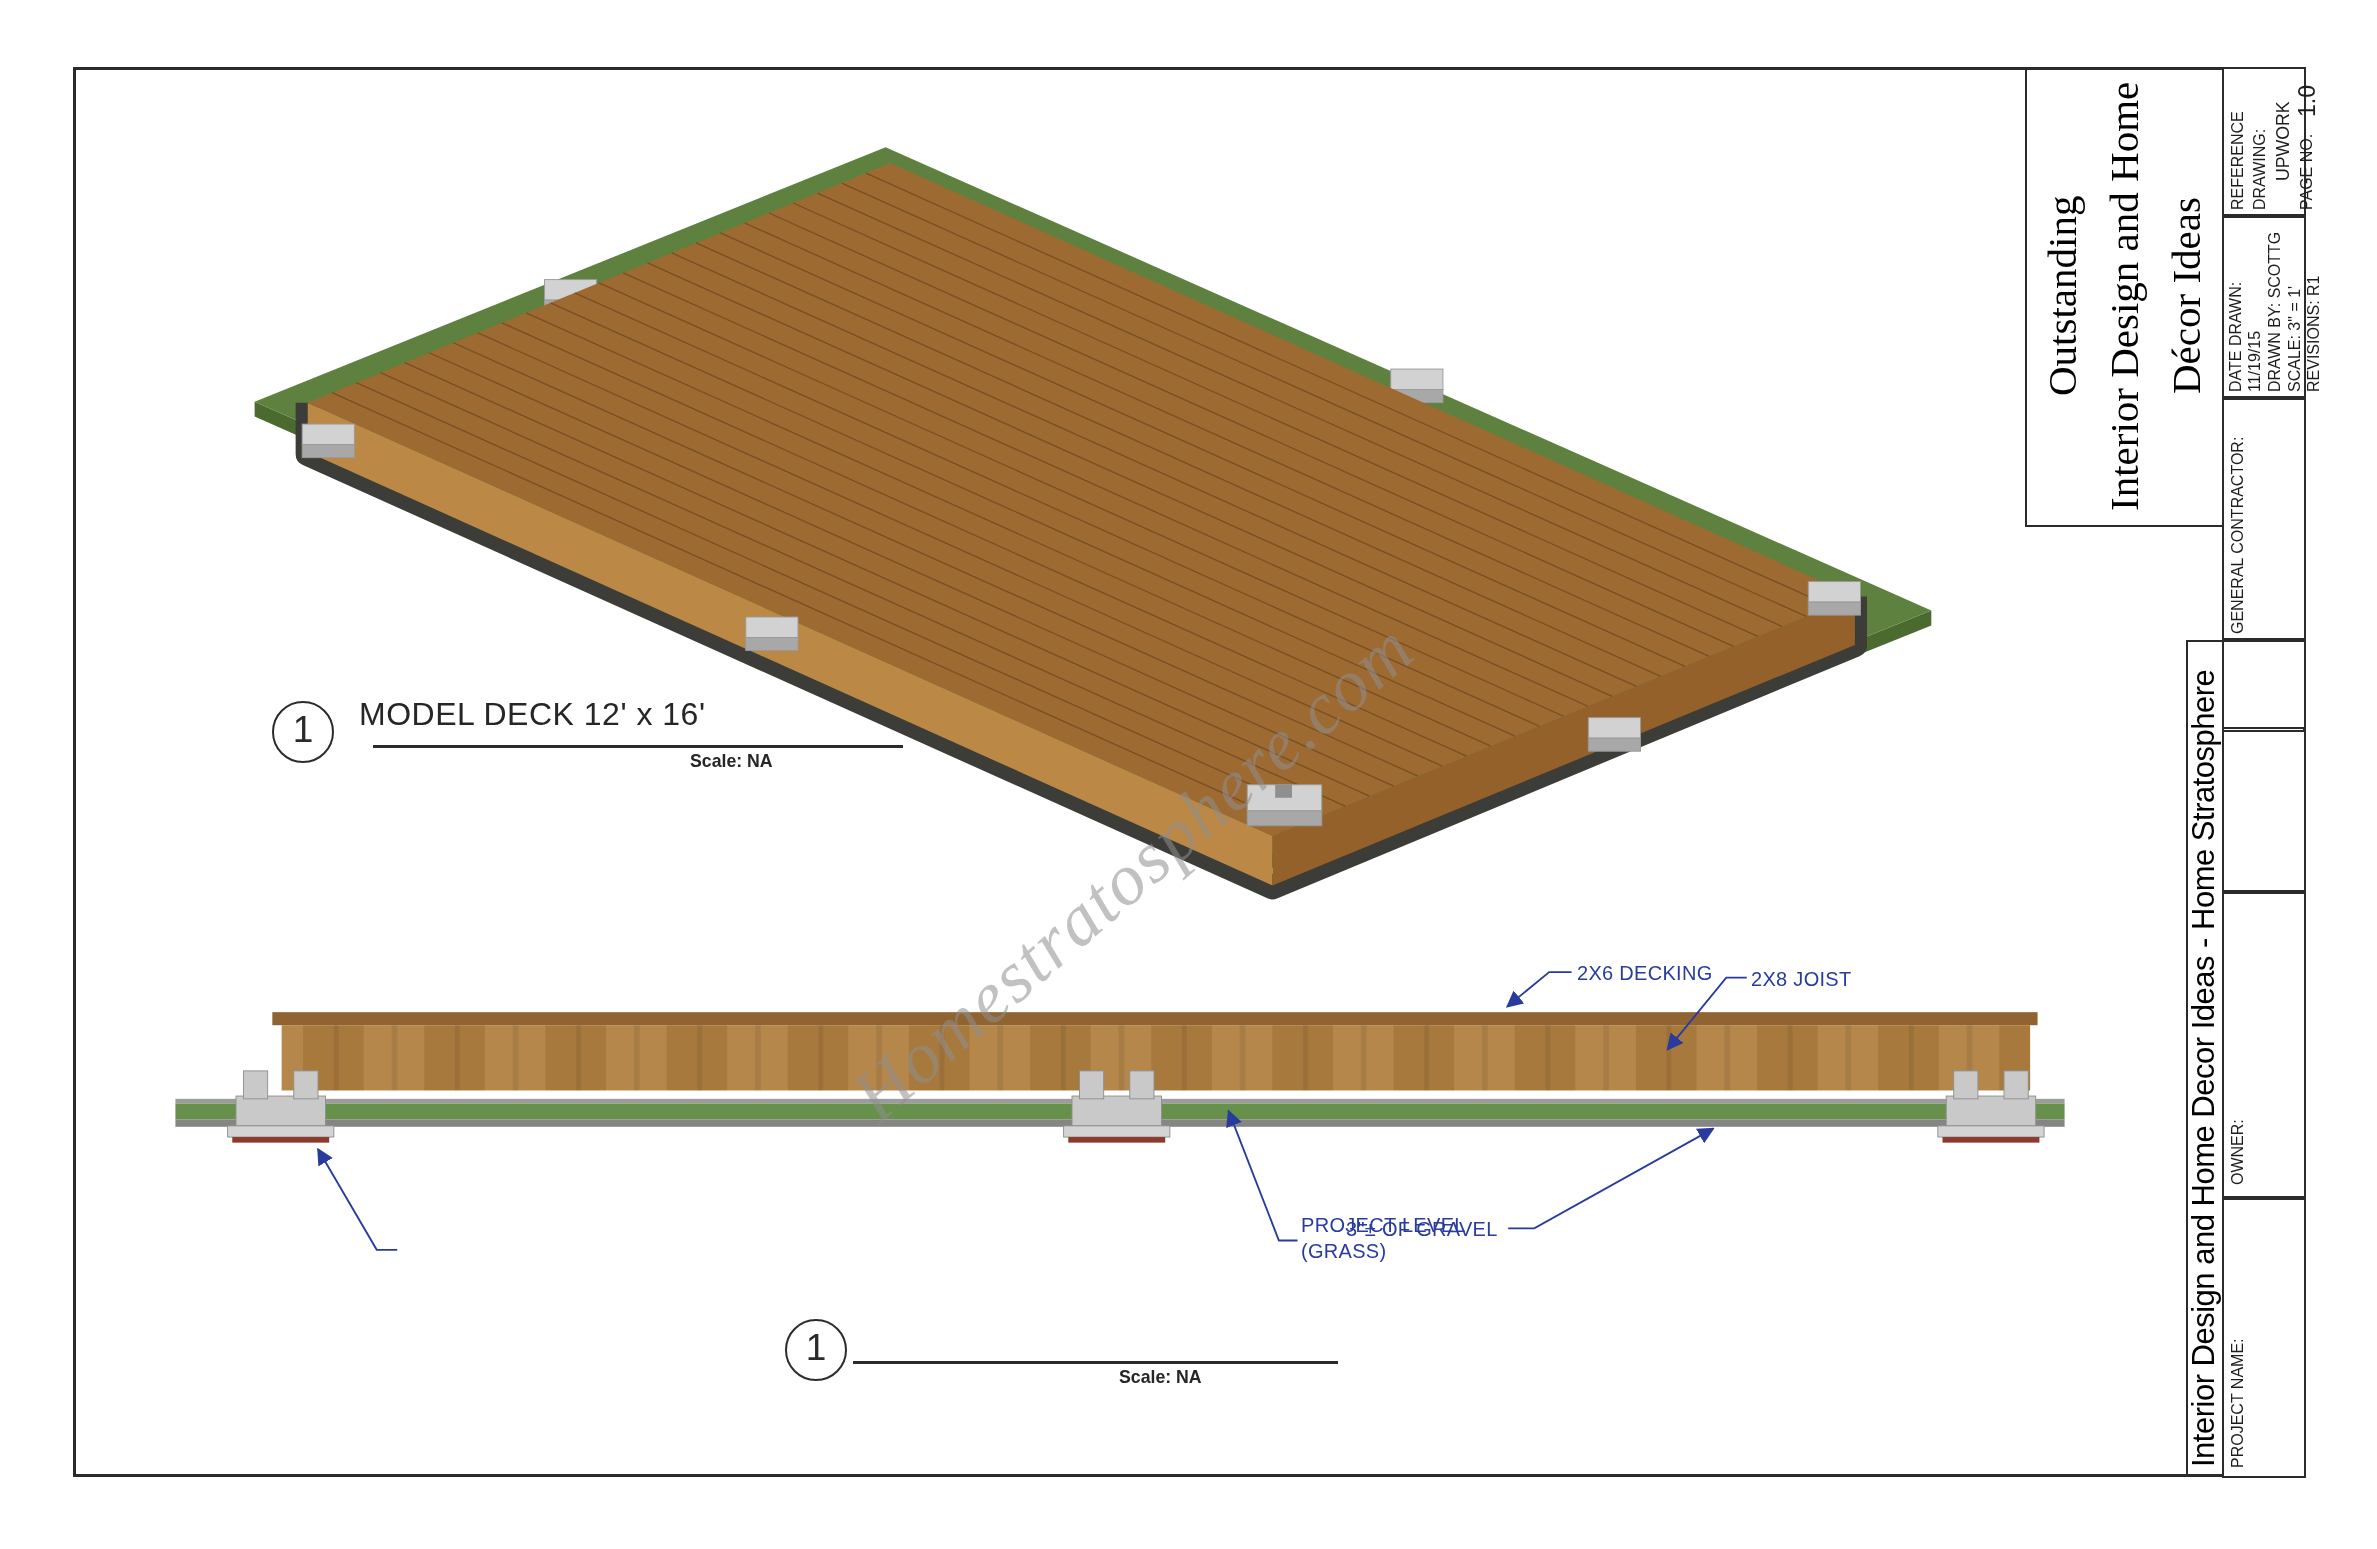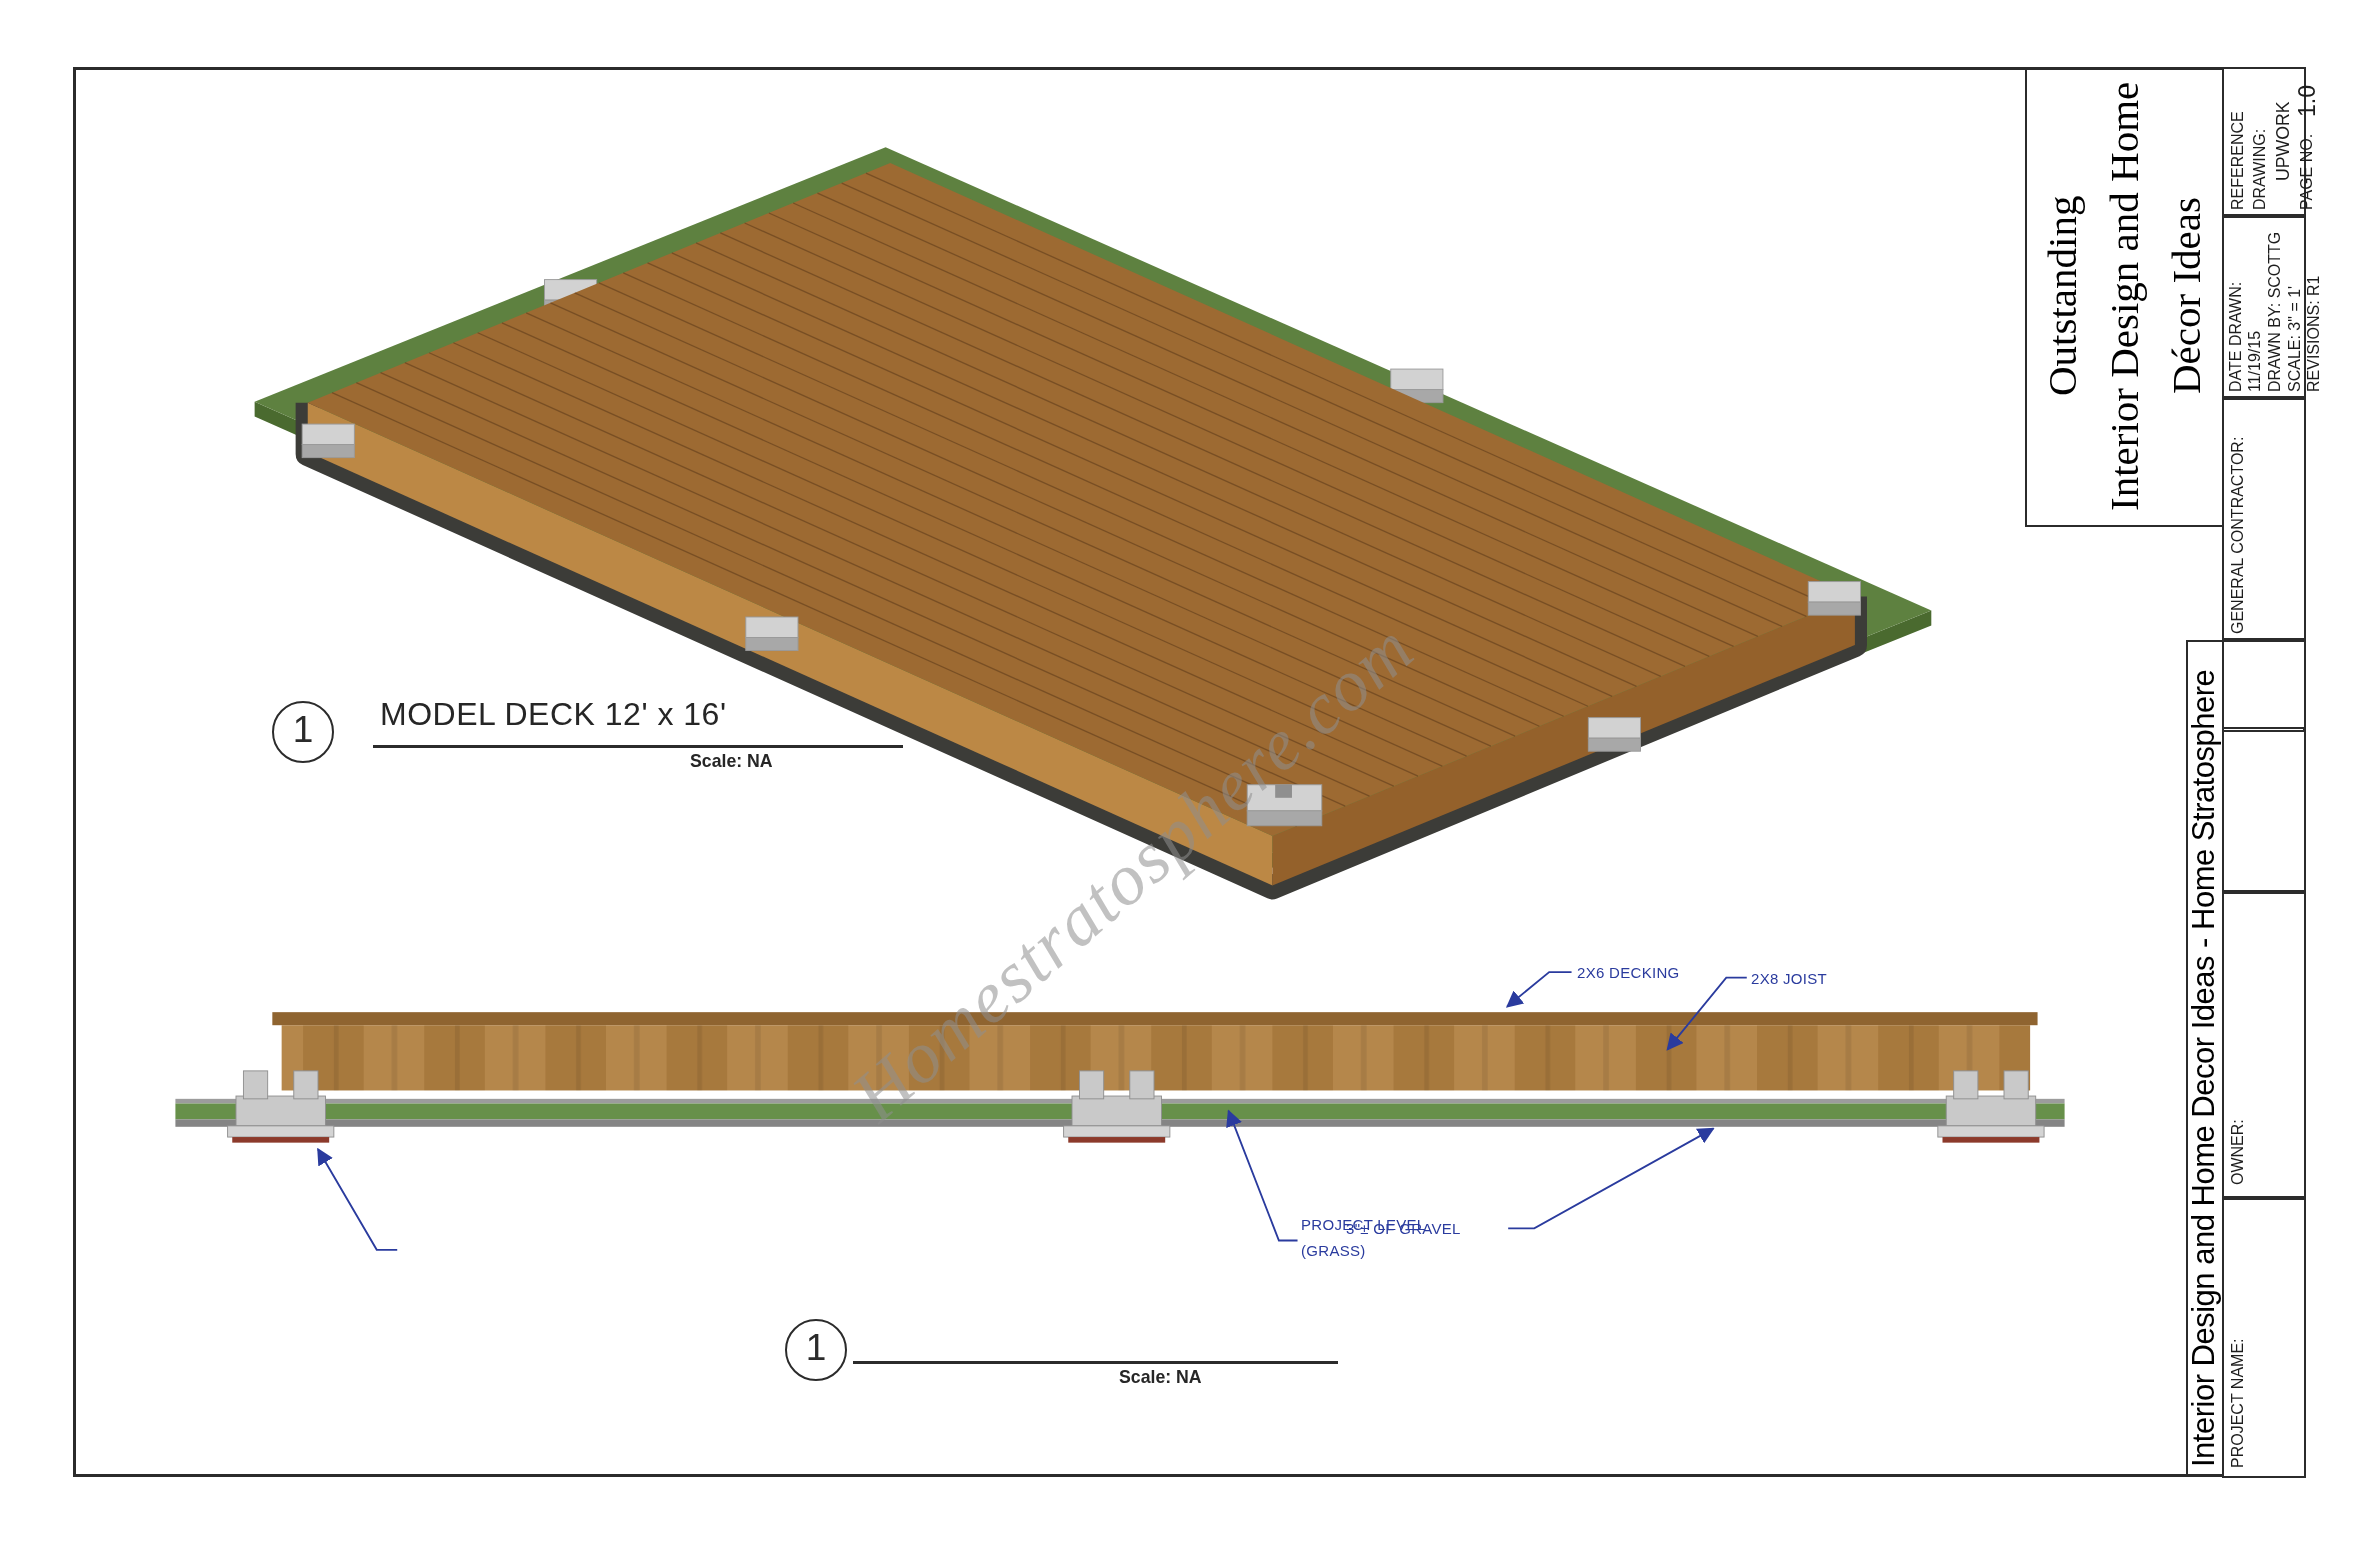--- a/index.html
+++ b/index.html
@@ -32,21 +32,21 @@
   .cellF .vt{padding-inline-start:11.2px;}
   .cellG .vt{padding-inline-start:7.5px;}
   #strip{left:2186px;top:640px;width:38px;height:837px;border:2.8px solid #2b2b2b;box-sizing:border-box;}
   #strip .vt{font-size:31px;line-height:32px;letter-spacing:-0.5px;padding-inline-start:7.5px;white-space:nowrap;}
   
   .detail-circle{width:62px;height:62px;border:2.8px solid #2b2b2b;border-radius:50%;box-sizing:border-box;
                  font-size:37px;color:#2b2b2b;text-align:center;line-height:54px;background:#fff;}
   .dwg-title{font-size:32px;color:#262626;letter-spacing:0.5px;white-space:nowrap;}
   .underline{height:2.8px;background:#2b2b2b;}
   .scale-txt{font-size:17.7px;font-weight:700;color:#262626;}
-  .ann{color:#2A3B9E;font-size:15px;letter-spacing:0.3px;white-space:nowrap;line-height:26px;}
+  .ann{color:#2A3B9E;font-size:20px;letter-spacing:0.3px;white-space:nowrap;line-height:26px;}
   
   #watermark{left:1133px;top:872px;transform:translate(-50%,-50%) rotate(-41deg);
              font-family:"Liberation Serif",serif;font-style:italic;font-size:73px;color:#8f8f8f;
              opacity:.55;white-space:nowrap;letter-spacing:1.9px;}
   svg{display:block;}
 </style>
 </head>
 <body>
 
 <div id="canvas">
@@ -170,21 +170,21 @@
       <polyline points="1874,1049 1852,1049 1789,1126" fill="none" stroke="#2A3B9E" stroke-width="2" marker-end="url(#arr)"></polyline>
       <polyline points="1392,1331 1372,1331 1318,1192" fill="none" stroke="#2A3B9E" stroke-width="2" marker-end="url(#arr)"></polyline>
       <polyline points="1618,1318 1646,1318 1838,1211" fill="none" stroke="#2A3B9E" stroke-width="2" marker-end="url(#arr)"></polyline>
       <polyline points="426,1341 404,1341 341,1233" fill="none" stroke="#2A3B9E" stroke-width="2" marker-end="url(#arr)"></polyline>
     </g>
   </svg>
 
   <div id="frame" class="abs" style="z-index:2"></div>
 
   <div class="abs detail-circle" style="left:272px;top:701px;z-index:2">1</div>
-  <div class="abs dwg-title" style="left:380px;top:696px;z-index:2">MODEL DECK 12' x 16'</div>
+  <div class="abs dwg-title" style="left:359px;top:696px;z-index:2">MODEL DECK 12' x 16'</div>
   <div class="abs underline" style="left:373px;top:745px;width:530px;z-index:2"></div>
   <div class="abs scale-txt" style="left:690px;top:751px;width:210px;z-index:2">Scale: NA</div>
 
   <div class="abs detail-circle" style="left:785px;top:1319px;z-index:2">1</div>
   <div class="abs underline" style="left:853px;top:1361px;width:485px;z-index:2"></div>
   <div class="abs scale-txt" style="left:1119px;top:1367px;width:207px;z-index:2">Scale: NA</div>
 
   <div class="abs ann" style="left:1577px;top:960px;z-index:2">2X6 DECKING</div>
   <div class="abs ann" style="left:1751px;top:966px;z-index:2">2X8 JOIST</div>
   <div class="abs ann" style="left:1301px;top:1212px;z-index:2">

